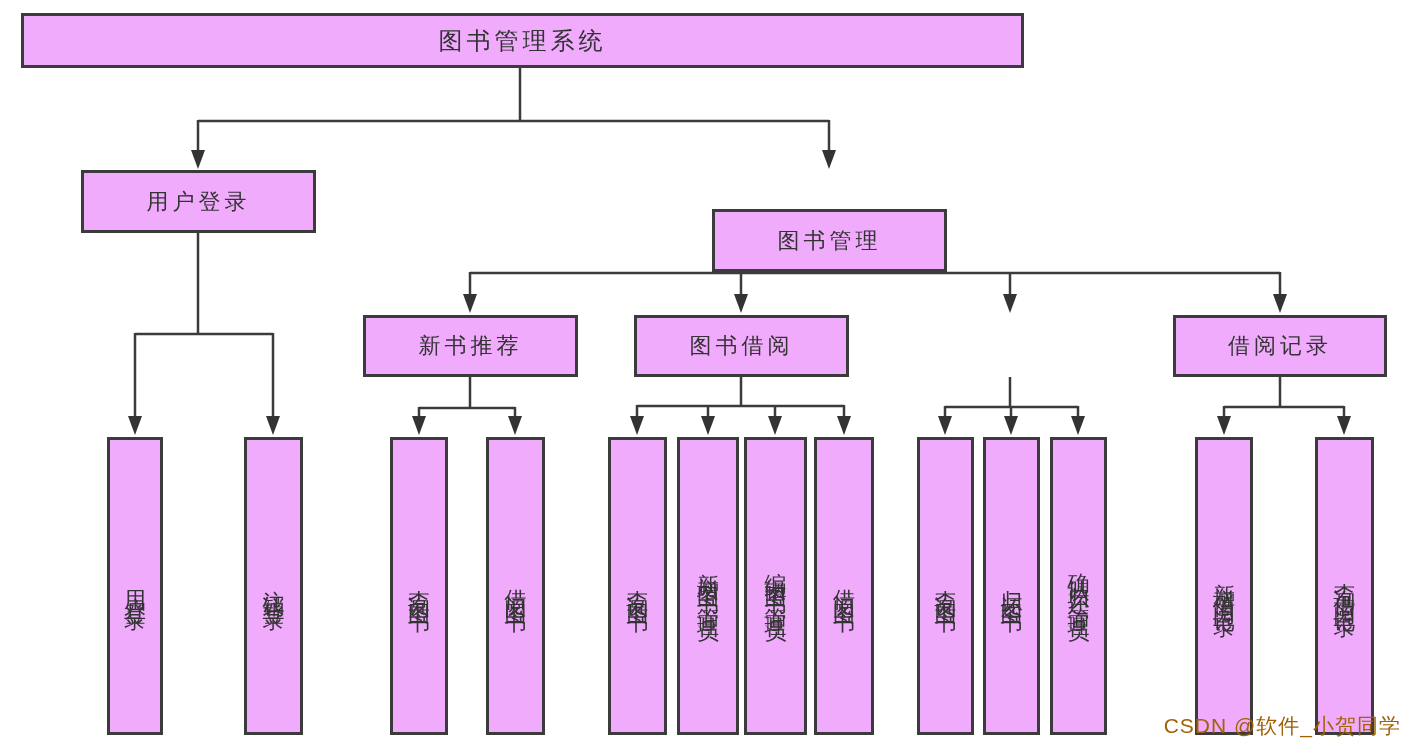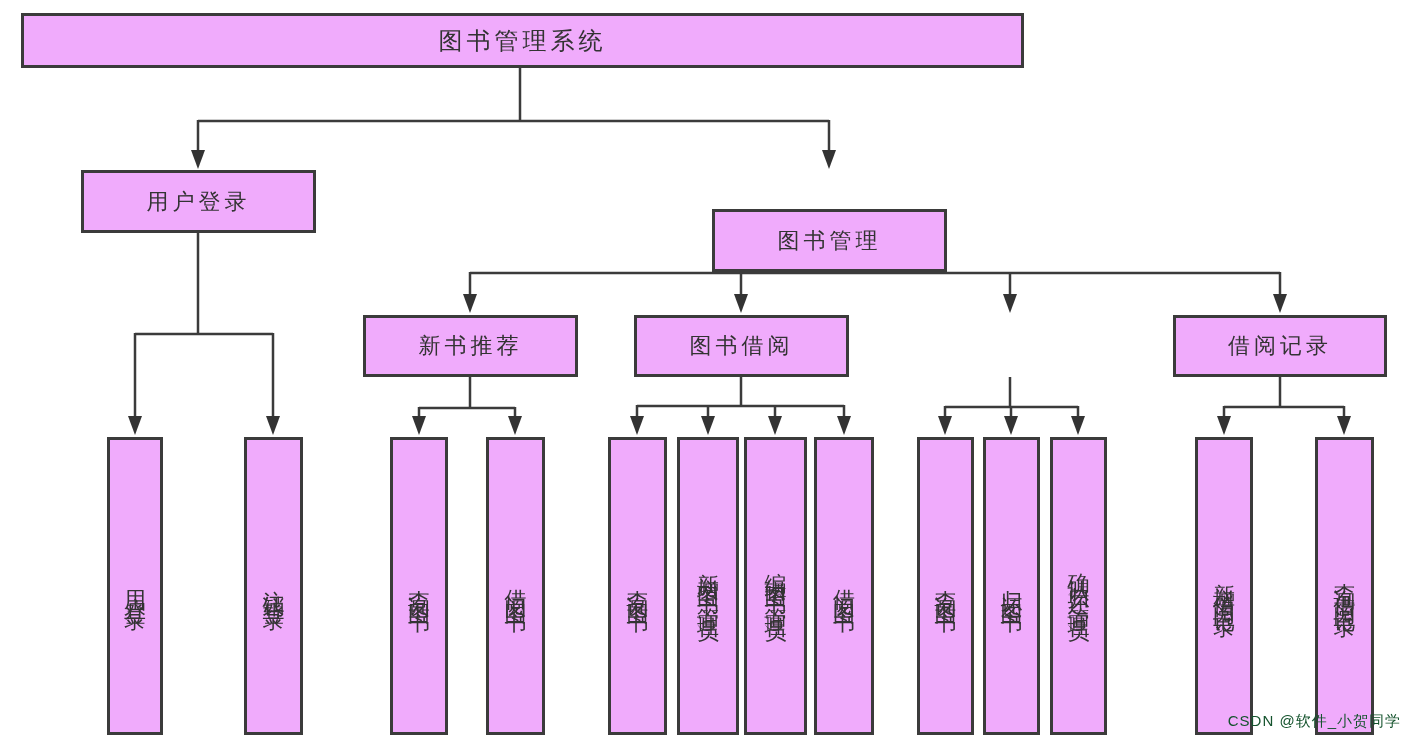--- a/index.html
+++ b/index.html
@@ -47,22 +47,22 @@
     text-orientation: mixed;
     font-size: 22px;
     letter-spacing: 7px;
     line-height: 1;
     white-space: normal;
   }
   .watermark {
     position: absolute;
     right: 4px;
     top: 712px;
-    font-size: 15px;
-    color: #14532d;
+    font-size: 21px;
+    color: #a16207;
     letter-spacing: 1px;
     z-index: 10;
     white-space: nowrap;
   }
 </style>
 </head>
 <body>
 
 <div class="canvas">
 

